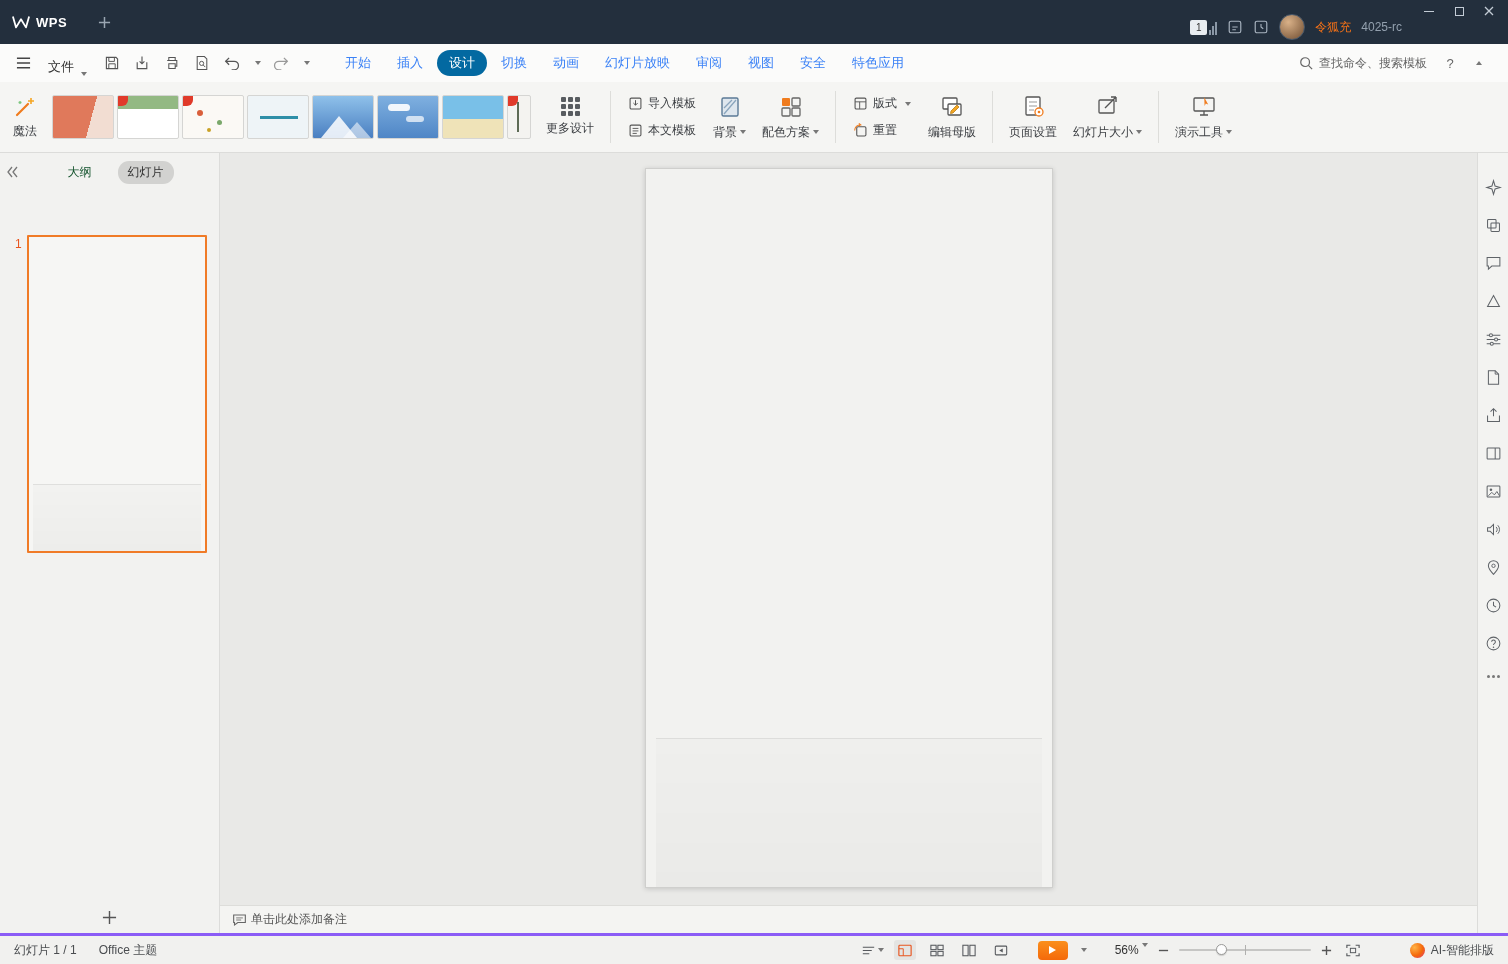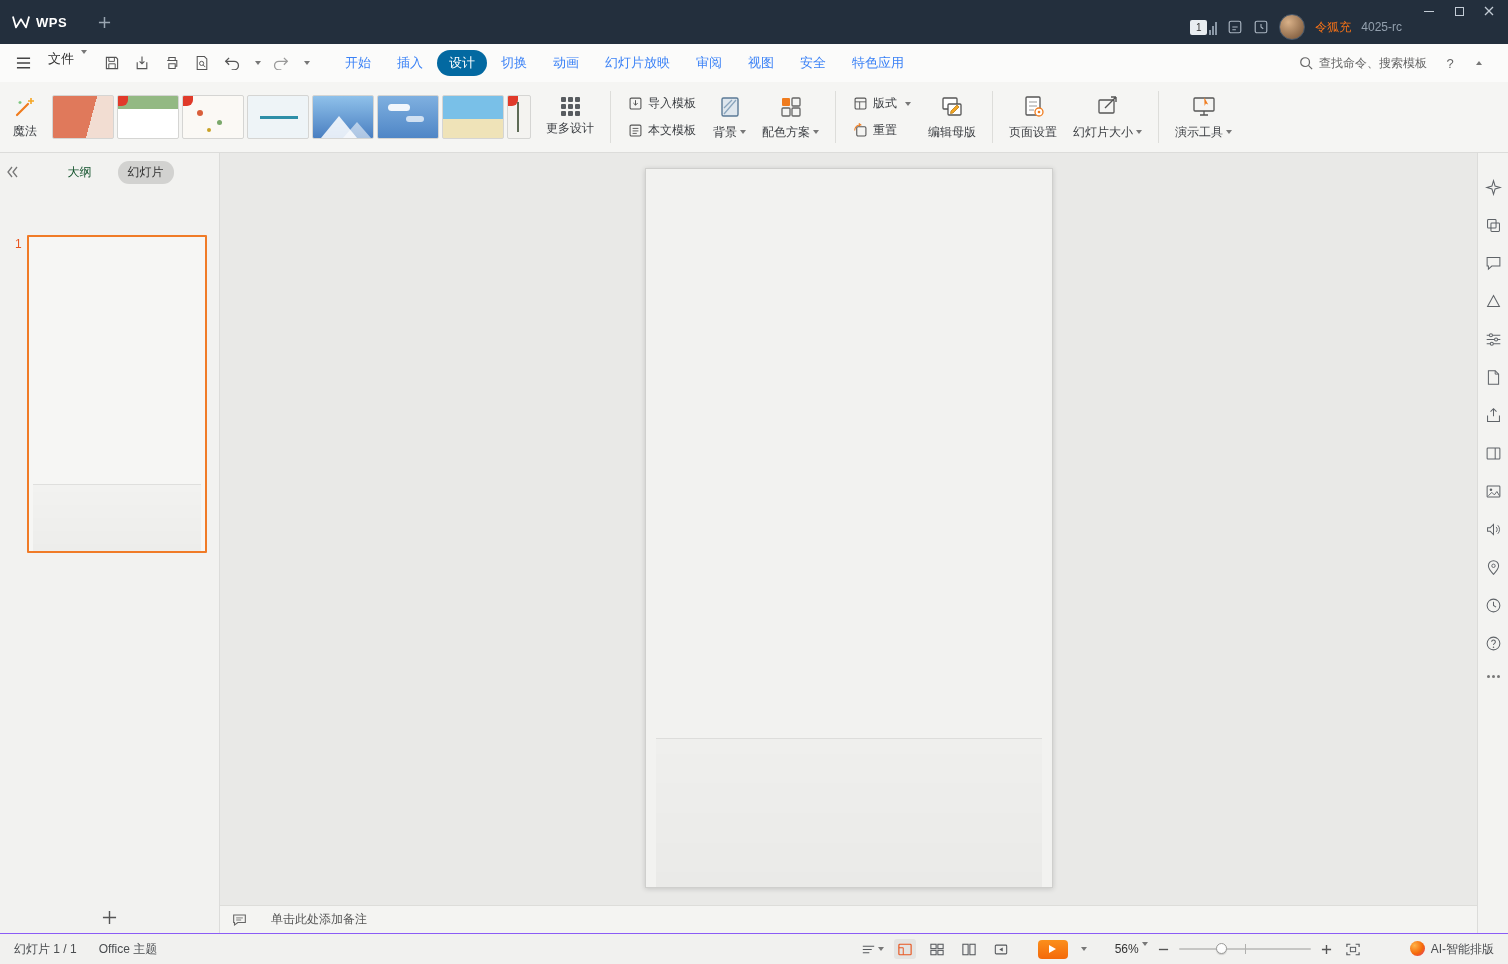--- a/index.html
+++ b/index.html
@@ -26,21 +26,21 @@
   .avatar{width:26px;height:26px;border-radius:50%;background:radial-gradient(circle at 35% 30%,#d9b188,#8a6647 75%);border:1px solid #4a5a6c}
   .uname{color:#f97316;font-size:12px}
   .ubuild{color:#93a0ae;font-size:12px}
   .win-ctrls{position:absolute;top:2px;right:4px;display:flex}
   .win-btn{width:30px;height:18px;display:flex;align-items:center;justify-content:center;color:#c3ccd6}
   .win-btn .minbar{width:10px;height:1px;background:#c3ccd6}
   .win-btn .maxbox{width:9px;height:9px;border:1px solid #c3ccd6}
   
   .menubar{height:38px;background:#fbfbfa;display:flex;align-items:center;padding:0 10px;gap:4px}
   .mb-ic{width:26px;height:24px;display:flex;align-items:center;justify-content:center;border-radius:3px;color:#555}
-  .file-btn{display:flex;align-items:flex-start;gap:4px;padding:0 8px;height:26px;color:#333;font-size:13px}
+  .file-btn{display:flex;align-items:flex-end;gap:4px;padding:0 8px;height:26px;color:#333;font-size:13px}
   .menu-tabs{display:flex;align-items:center;gap:2px;margin-left:16px}
   .mtab{padding:4px 12px;font-size:13px;color:#3b82f6;border-radius:14px;white-space:nowrap}
   .mtab.active{background:#0369a1;color:#fff}
   .mb-right{margin-left:auto;display:flex;align-items:center;gap:14px;color:#666}
   .searchbox{display:flex;align-items:center;gap:6px;color:#666;font-size:12px}
   .help-q{font-size:13px;color:#666;width:18px;text-align:center}
   
   .ribbon{height:71px;background:#f5f5f3;border-bottom:1px solid #dcdcda;display:flex;align-items:center;padding:0 8px;gap:6px}
   .rb-item{display:flex;flex-direction:column;align-items:center;justify-content:center;gap:4px;padding:2px 5px;border-radius:3px;font-size:12px;color:#3c3f43;white-space:nowrap}
   .rb-lbl{display:flex;align-items:center}
@@ -76,38 +76,38 @@
   .lp-tab.sel{background:#d2d2d0;color:#333}
   .lp-body{flex:1;position:relative}
   .slide-num{position:absolute;left:15px;top:46px;color:#e8541e;font-size:12px}
   .thumb-slide{position:absolute;left:27px;top:44px;width:180px;height:318px;background:#f6f6f4;border:2px solid #f07b27;border-radius:1px}
   .thumb-slide::after{content:"";position:absolute;left:4px;right:4px;bottom:0;height:66px;border-top:1px solid rgba(0,0,0,.06);background:linear-gradient(180deg,rgba(0,0,0,.015),rgba(0,0,0,.035))}
   .lp-foot{height:32px;display:flex;align-items:center;justify-content:center}
   .canvas-col{flex:1;display:flex;flex-direction:column;min-width:0}
   .canvas{flex:1;position:relative;background:#e9e9e7;overflow:hidden}
   .slide{position:absolute;left:50%;transform:translateX(-50%);top:15px;width:408px;height:720px;background:#f2f2f0;border:1px solid #cfcfcd;box-shadow:0 1px 5px rgba(0,0,0,.16)}
   .slide::after{content:"";position:absolute;left:10px;right:10px;bottom:0;height:148px;border-top:1px solid rgba(0,0,0,.055);background:linear-gradient(180deg,rgba(0,0,0,.012),rgba(0,0,0,.032))}
-  .notesbar{height:28px;background:#f4f4f2;border-top:1px solid #ddddda;display:flex;align-items:center;gap:24px;padding:0 12px;color:#555}
+  .notesbar{height:28px;background:#f4f4f2;border-top:1px solid #ddddda;display:flex;align-items:center;gap:4px;padding:0 12px;color:#555}
   .rstrip{width:31px;background:#f3f3f1;border-left:1px solid #dcdcda;display:flex;flex-direction:column;align-items:center;padding-top:26px;gap:21px;color:#5f6368}
   .rstrip .more-dots{display:flex;gap:2px;margin-top:2px}
   .rstrip .more-dots i{width:3px;height:3px;border-radius:50%;background:#777}
   
-  .statusbar{height:31px;background:#f1f1ef;border-top:1px solid #8b5cf6;display:flex;align-items:center;padding:0 14px;gap:10px;color:#4a4d50}
+  .statusbar{height:31px;background:#f1f1ef;border-top:3px solid #8b5cf6;display:flex;align-items:center;padding:0 14px;gap:10px;color:#4a4d50}
   .sb-left{display:flex;align-items:center;gap:22px}
   .sb-right{margin-left:auto;display:flex;align-items:center;gap:10px}
   .sb-ic{width:22px;height:20px;display:flex;align-items:center;justify-content:center;color:#55585c;border-radius:3px}
   .sb-ic.sel{color:#e8541e;background:#e4e4e2}
   .playbtn{width:30px;height:19px;background:linear-gradient(180deg,#fb8f1c,#f4690a);border-radius:4px;display:flex;align-items:center;justify-content:center}
   .playbtn i{width:0;height:0;border-top:4.5px solid transparent;border-bottom:4.5px solid transparent;border-left:7px solid #fff}
   .zoomtxt{font-size:12px;color:#333;display:flex;align-items:flex-start}
   .zslider{width:132px;height:20px;display:flex;align-items:center;position:relative}
   .zslider .track{width:100%;height:2px;background:#c6c6c4;border-radius:1px}
   .zslider .mid{position:absolute;left:50%;top:5px;width:1px;height:10px;background:#b0b0ae}
   .zslider .knob{position:absolute;left:28%;top:4px;width:11px;height:11px;border-radius:50%;background:#fdfdfd;border:1px solid #9a9a98;box-shadow:0 1px 1px rgba(0,0,0,.15)}
-  .ai-chip{display:flex;gap:6px;color:#4a4d50}
+  .ai-chip{display:flex;align-items:center;gap:6px;color:#4a4d50}
   .ai-orb{width:15px;height:15px;border-radius:50%;background:radial-gradient(circle at 30% 30%,#ffb347,#f4690a 55%,#e0357a 100%)}
 </style>
 </head>
 <body>
 
 <div class="titlebar">
   <div class="logo">
     <span class="wmark">
       <svg width="18" height="14" viewBox="0 0 20 14">
           <path d="M1 1l3.5 12L10 4l5.5 9L19 1" fill="none" stroke="#fff" stroke-width="2" stroke-linejoin="round"></path>

